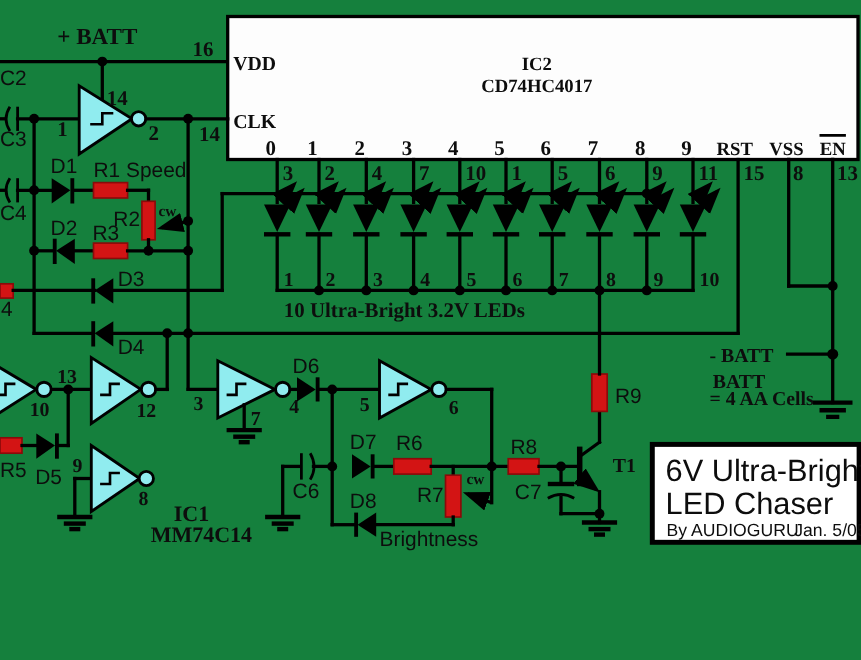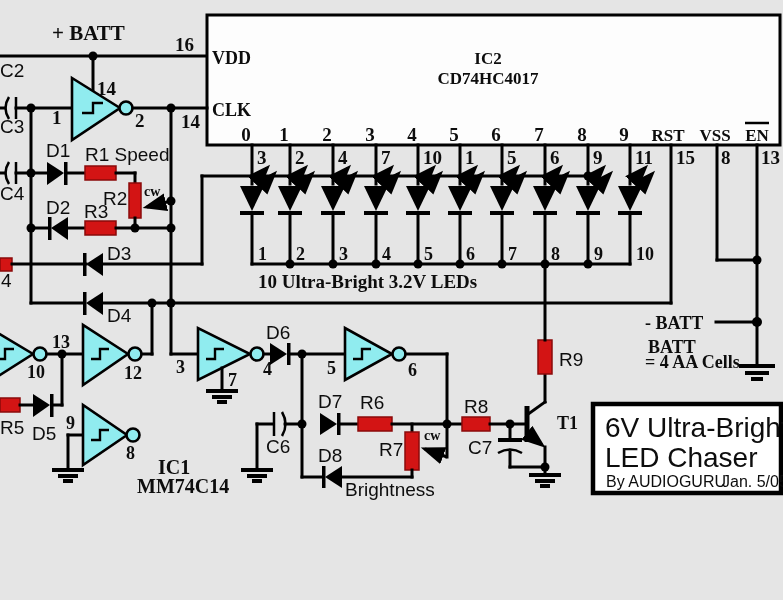--- a/index.html
+++ b/index.html
@@ -1,16 +1,16 @@
 <!DOCTYPE html>
 <html style="--res: #d31414; --inv: #90ecef;"><head>
 <meta charset="utf-8">
 <style>
   html,body{margin:0;padding:0;background:#fdfdfd;}
-  #stage{width:783px;height:600px;position:relative;background:#e5e5e5;}
+  #stage{width:783px;height:600px;position:relative;background:#15803d;}
   svg{display:block;}
   .w{stroke:#000;stroke-width:3;fill:none;stroke-linecap:square}
   .arr{stroke:#000;stroke-width:3;fill:none}
   .thin{stroke:#000;stroke-width:2.5;fill:none}
   .res{fill:var(--res,#d31414);stroke:#8a0a0a;stroke-width:1.5}
   .tri{fill:var(--inv,#90ecef);stroke:#000;stroke-width:2.6;stroke-linejoin:miter}
   .bub{fill:var(--inv,#90ecef);stroke:#000;stroke-width:2.6}
   .hys{stroke:#000;stroke-width:2.4;fill:none}
   .gl{stroke:#000;stroke-width:4}
   .dd{fill:#000}

